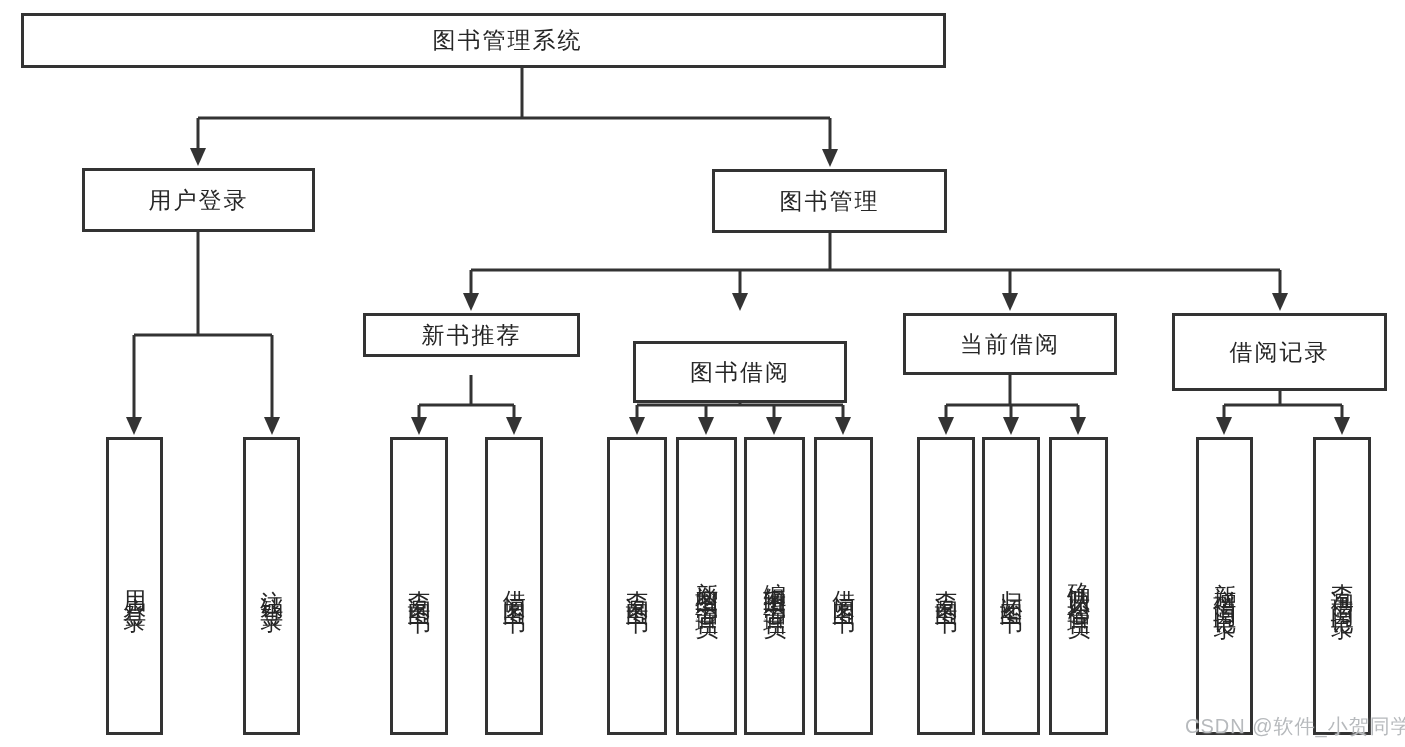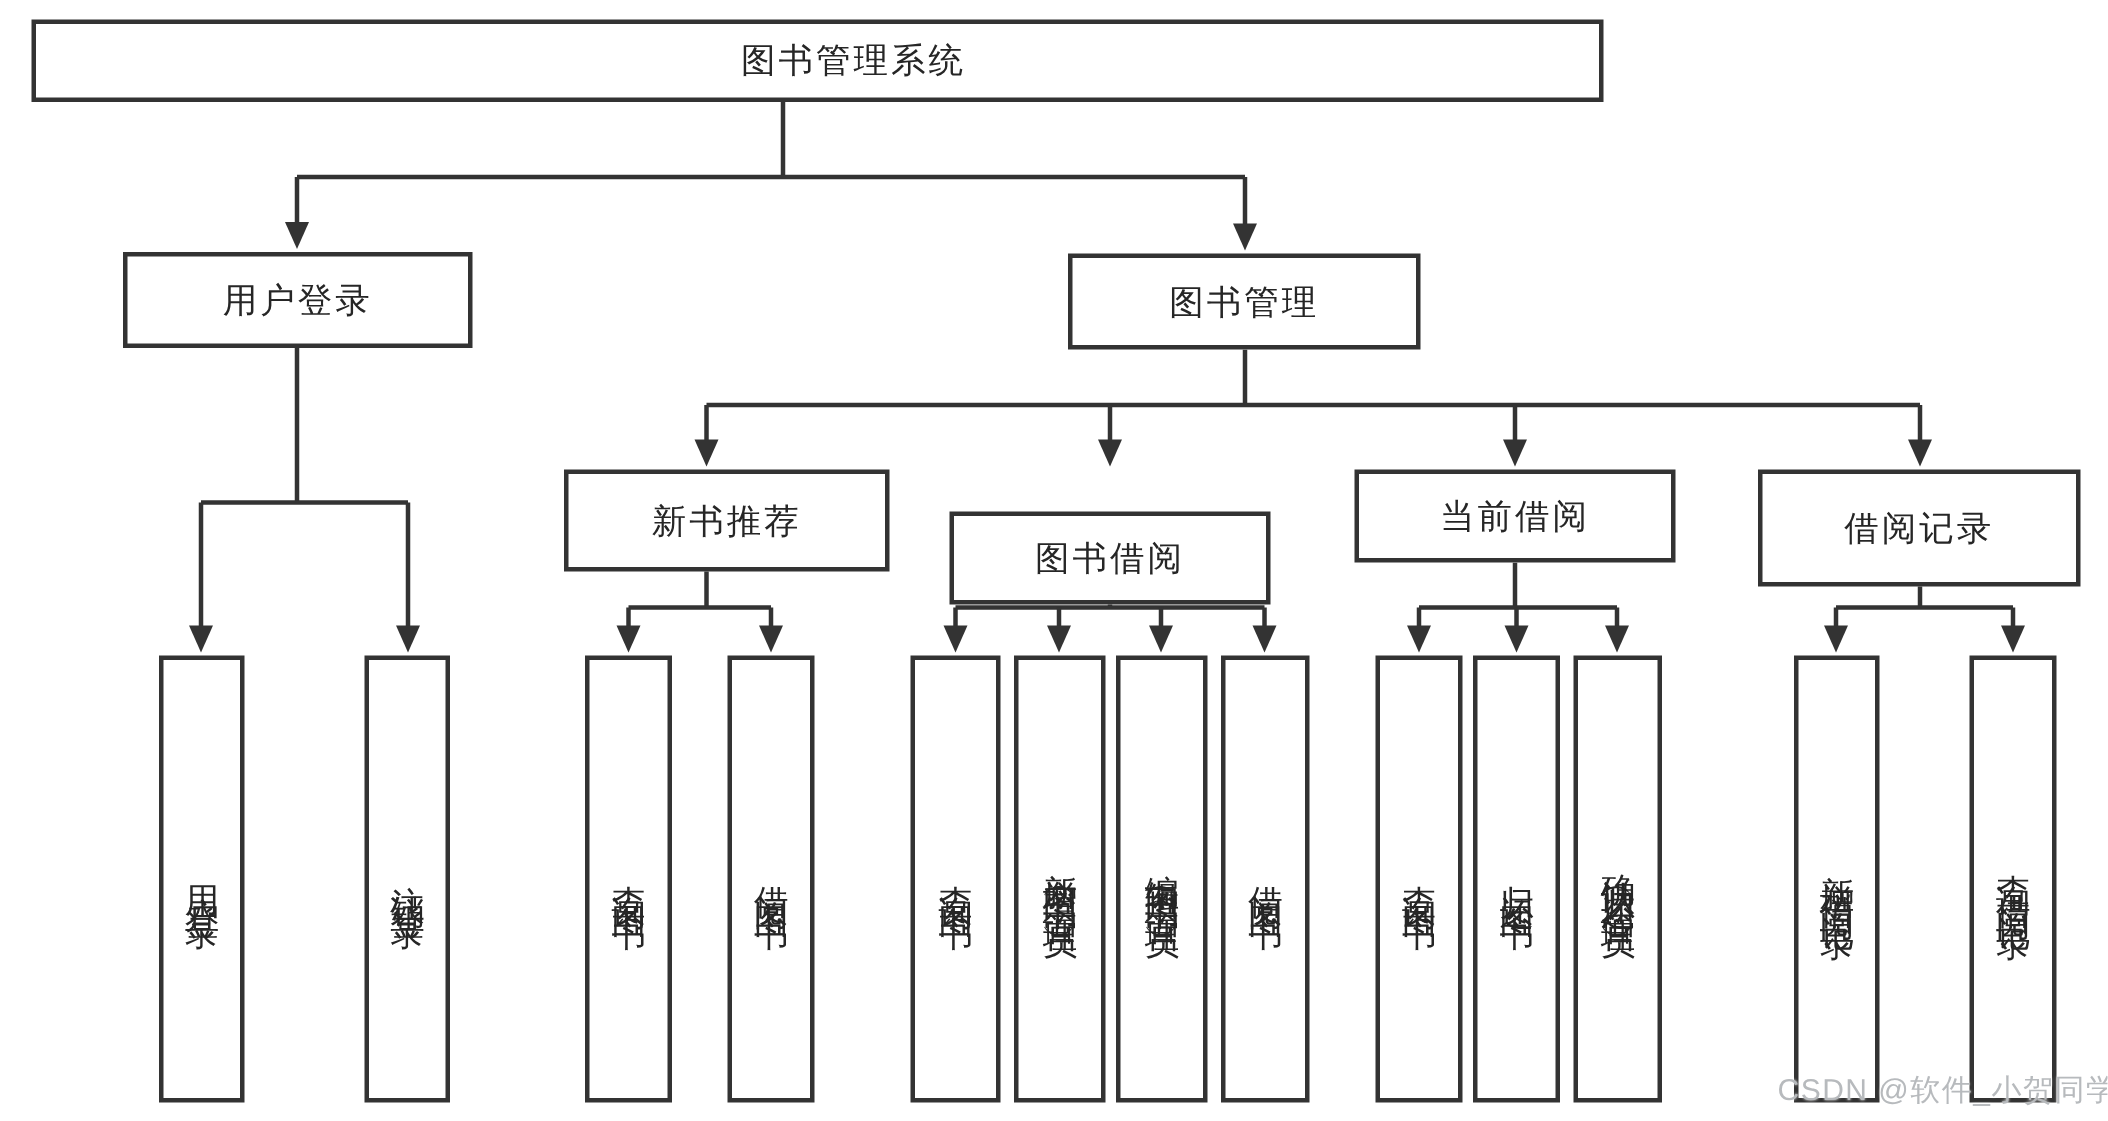--- a/index.html
+++ b/index.html
@@ -121,32 +121,32 @@
     <polygon points="766,417 782,417 774,435"></polygon>
     <polygon points="835,417 851,417 843,435"></polygon>
     <polygon points="938,417 954,417 946,435"></polygon>
     <polygon points="1003,417 1019,417 1011,435"></polygon>
     <polygon points="1070,417 1086,417 1078,435"></polygon>
     <polygon points="1216,417 1232,417 1224,435"></polygon>
     <polygon points="1334,417 1350,417 1342,435"></polygon>
   </g>
 </svg>
 
-<div class="box hbox" style="left:21px; top:13px; width:1048px; height:55px;padding-left:48px;">
+<div class="box hbox" style="left:21px; top:13px; width:925px; height:55px;padding-left:48px;">
   <span>图书管理系统</span>
 </div>
 
 <div class="box hbox" style="left:82px; top:168px; width:233px; height:64px;">
   <span>用户登录</span>
 </div>
 <div class="box hbox" style="left:712px; top:169px; width:235px; height:64px;">
   <span>图书管理</span>
 </div>
 
-<div class="box hbox" style="left:376px; top:313px; width:217px; height:68px;">
+<div class="box hbox" style="left:363px; top:313px; width:217px; height:44px;">
   <span>新书推荐</span>
 </div>
 <div class="box hbox" style="left:633px; top:313px; width:214px; height:62px;margin-top:28px;">
   <span>图书借阅</span>
 </div>
 <div class="box hbox" style="left:903px; top:313px; width:214px; height:62px;text-align:center;">
   <span>当前借阅</span>
 </div>
 <div class="box hbox" style="left:1172px; top:313px; width:215px; height:78px;">
   <span>借阅记录</span>

